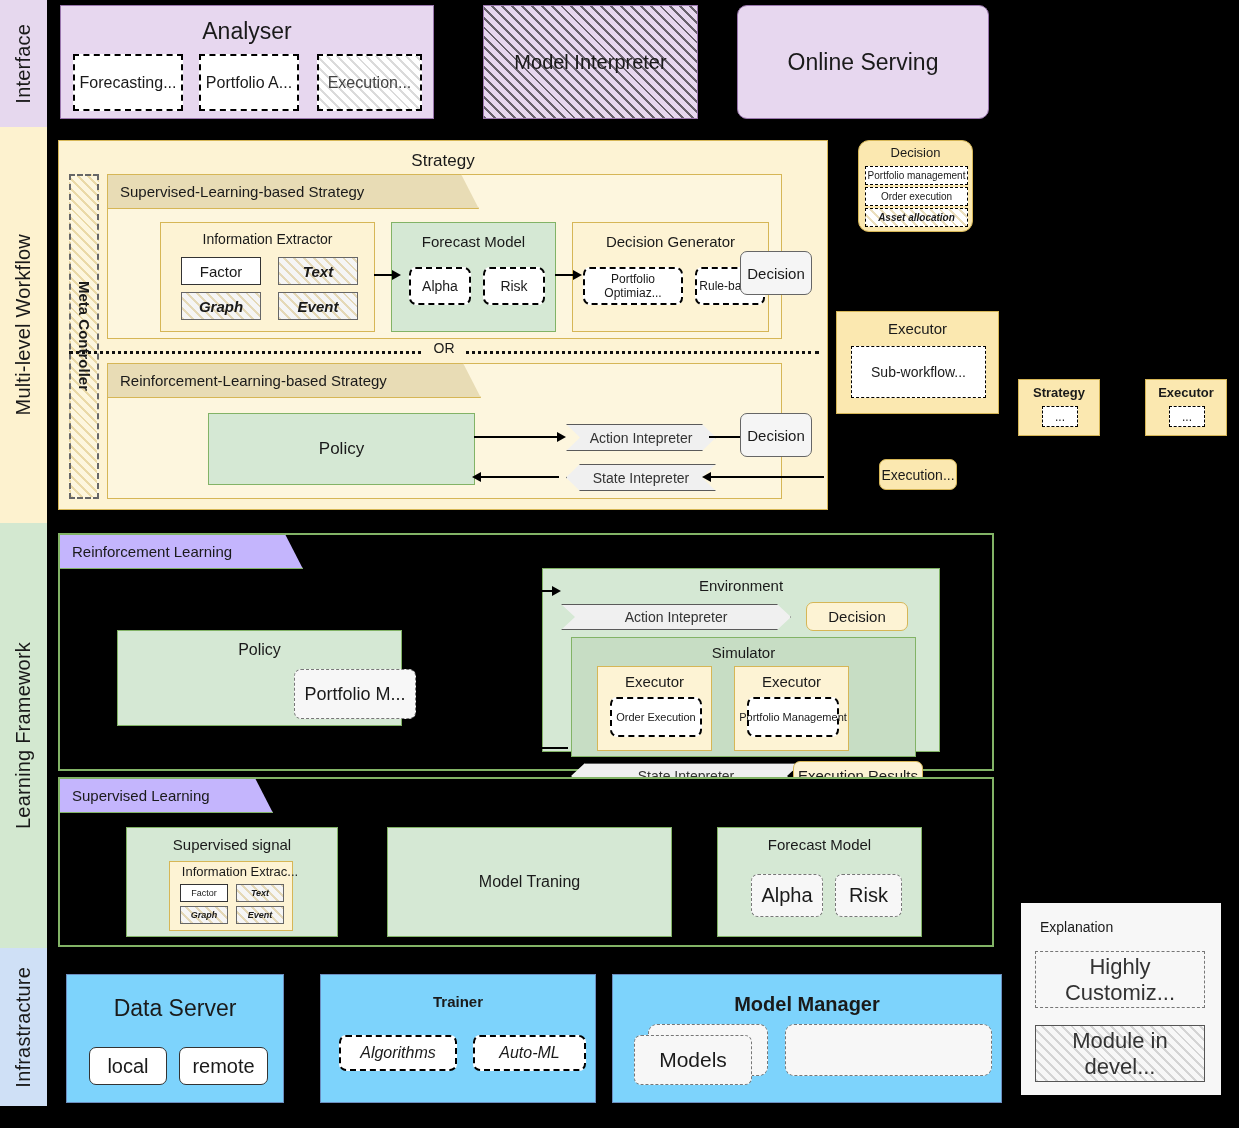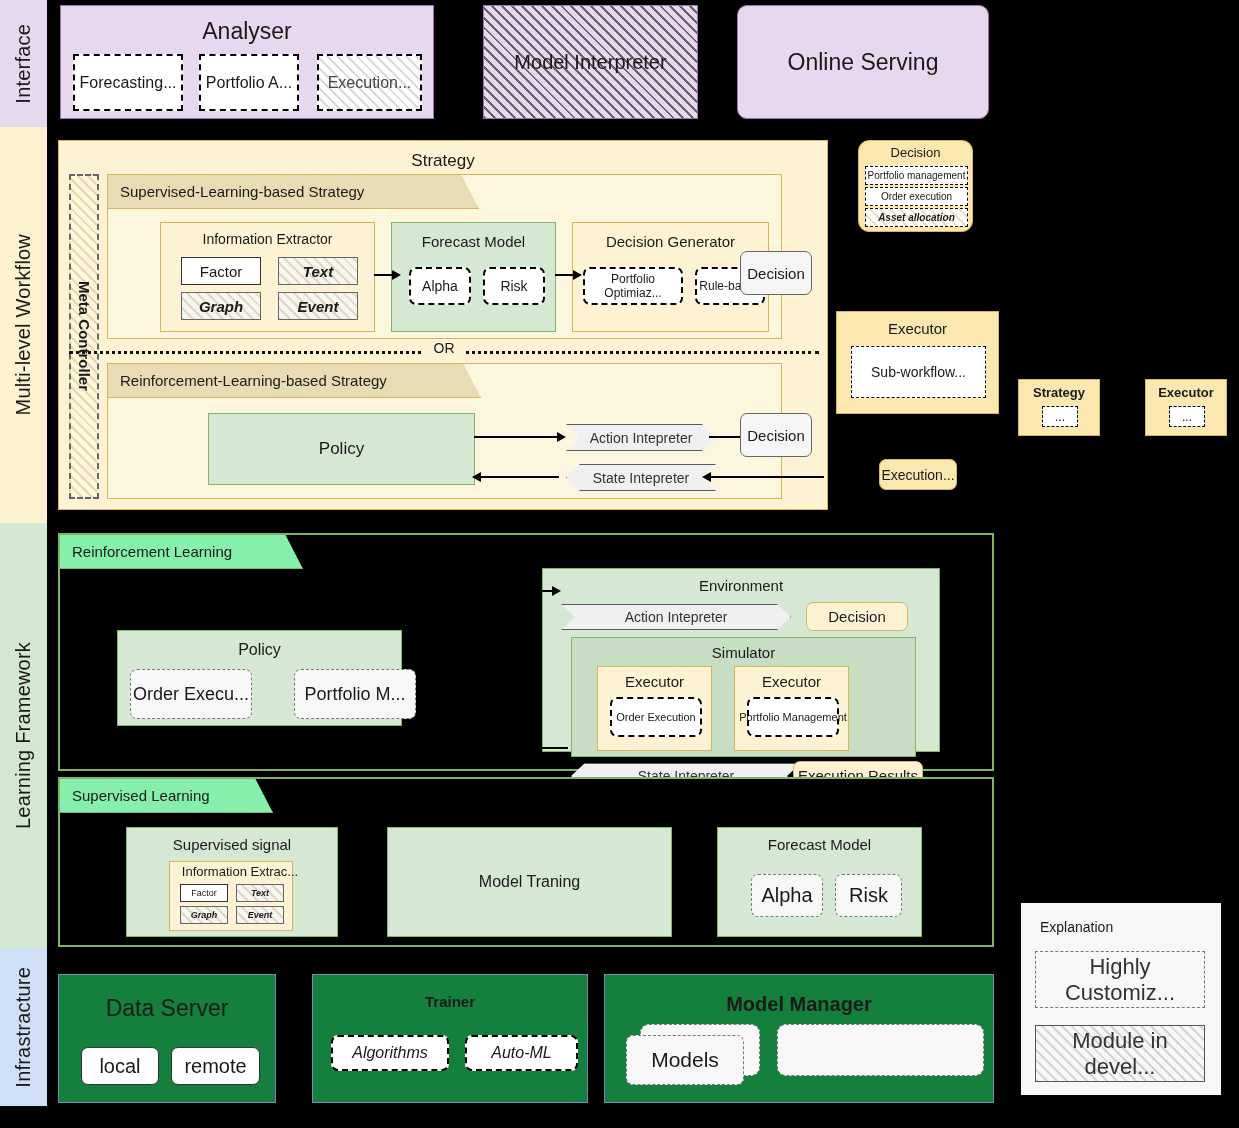--- a/index.html
+++ b/index.html
@@ -17,21 +17,21 @@
   .sp-infra{background:#cfe0f6;}
 
   
   .bx{display:flex;align-items:center;justify-content:center;text-align:center;}
   .purple{background:#e7d7ef;border:1.6px solid #9a76ad;}
   .yellow{background:#fbe8b0;border:1.6px solid #d6b656;}
   .yellow-lt{background:#fdf3d4;border:1.6px solid #d6b656;}
   .yellow-xlt{background:#fdf6de;border:1.6px solid #d6b656;}
   .green{background:#d5e8d4;border:1.6px solid #82b366;}
   .green-md{background:#c7ddc4;border:1.6px solid #82b366;}
-  .blue{background:#15803d;border:1.6px solid #6c8ebf;}
+  .blue{background:#7dd3fc;border:1.6px solid #6c8ebf;margin-left:8px;}
   .white{background:#fff;border:1.6px solid #333;}
   .graybx{background:#f5f5f5;border:1.6px solid #666;}
   .dash{background:#fff;border:2px dashed #000;}
   .dash-lt{background:#f7f7f7;border:1.8px dashed #777;}
   .dash-y{background:#fff;border:1.6px dashed #000;}
   .rnd{border-radius:7px;}
   .rnd-lg{border-radius:11px;}
   .ital{font-style:italic;}
   .bold{font-weight:bold;}
 
@@ -40,21 +40,21 @@
         rgba(0,0,0,.55) 0 2px, rgba(0,0,0,0) 2px 7px);}
   .hatch-y{background-image:repeating-linear-gradient(45deg,
         rgba(190,150,40,.30) 0 2px, rgba(0,0,0,0) 2px 7px);font-weight:bold;}
   .hatch-g{background-image:repeating-linear-gradient(45deg,
         rgba(90,90,90,.22) 0 2px, rgba(0,0,0,0) 2px 7px);}
 
   
   .tab{position:absolute;background:#e8dcb5;border:1.5px solid #d6b656;
        display:flex;align-items:center;padding-left:12px;font-size:15px;
        clip-path:polygon(0 0, calc(100% - 18px) 0, 100% 100%, 0 100%);}
-  .tab-g{background:#86efac;border:1.5px solid #82b366;
+  .tab-g{background:#c4b5fd;border:1.5px solid #82b366;
        clip-path:polygon(0 0, calc(100% - 18px) 0, 100% 100%, 0 100%);}
 
   
   .chev{background:#f0f0f0;border:1.6px solid #5a5a5a;display:flex;
         align-items:center;justify-content:center;font-size:14px;color:#333;}
   .chev-r{clip-path:polygon(0 0, calc(100% - 14px) 0, 100% 50%,
         calc(100% - 14px) 100%, 0 100%, 14px 50%);}
   .chev-l{clip-path:polygon(14px 0, 100% 0, calc(100% - 14px) 50%,
         100% 100%, 14px 100%, 0 50%);}
 
@@ -236,23 +236,20 @@
   </div>
 </div>
 
 <div class="abs" style="left:58px;top:533px;width:936px;height:238px;border:2.5px solid #82b366;background:#000;">
   <div class="tab tab-g" style="left:-1px;top:-1px;width:230px;height:33px;">
     <span>Reinforcement Learning</span>
   </div>
 
   <div class="abs green" style="left:57px;top:95px;width:285px;height:96px;">
     <div class="abs" style="left:0;top:10px;width:100%;text-align:center;font-size:16px;">Policy</div>
-    <div class="abs bx dash-lt rnd" style="left:12px;top:38px;width:122px;height:50px;">
-      <span style="font-size:18px;">Order Execu...</span>
-    </div>
     <div class="abs bx dash-lt rnd" style="left:148px;top:38px;width:122px;height:50px;margin-left:28px;">
       <span style="font-size:18px;">Portfolio M...</span>
     </div>
   </div>
 
   <div class="abs green" style="left:482px;top:9px;width:398px;height:184px;margin-top:24px;">
     <div class="abs" style="left:0;top:8px;width:100%;text-align:center;font-size:15px;">Environment</div>
     <div class="abs chev chev-r" style="left:18px;top:35px;width:230px;height:26px;">
       <span>Action Intepreter</span>
     </div>

